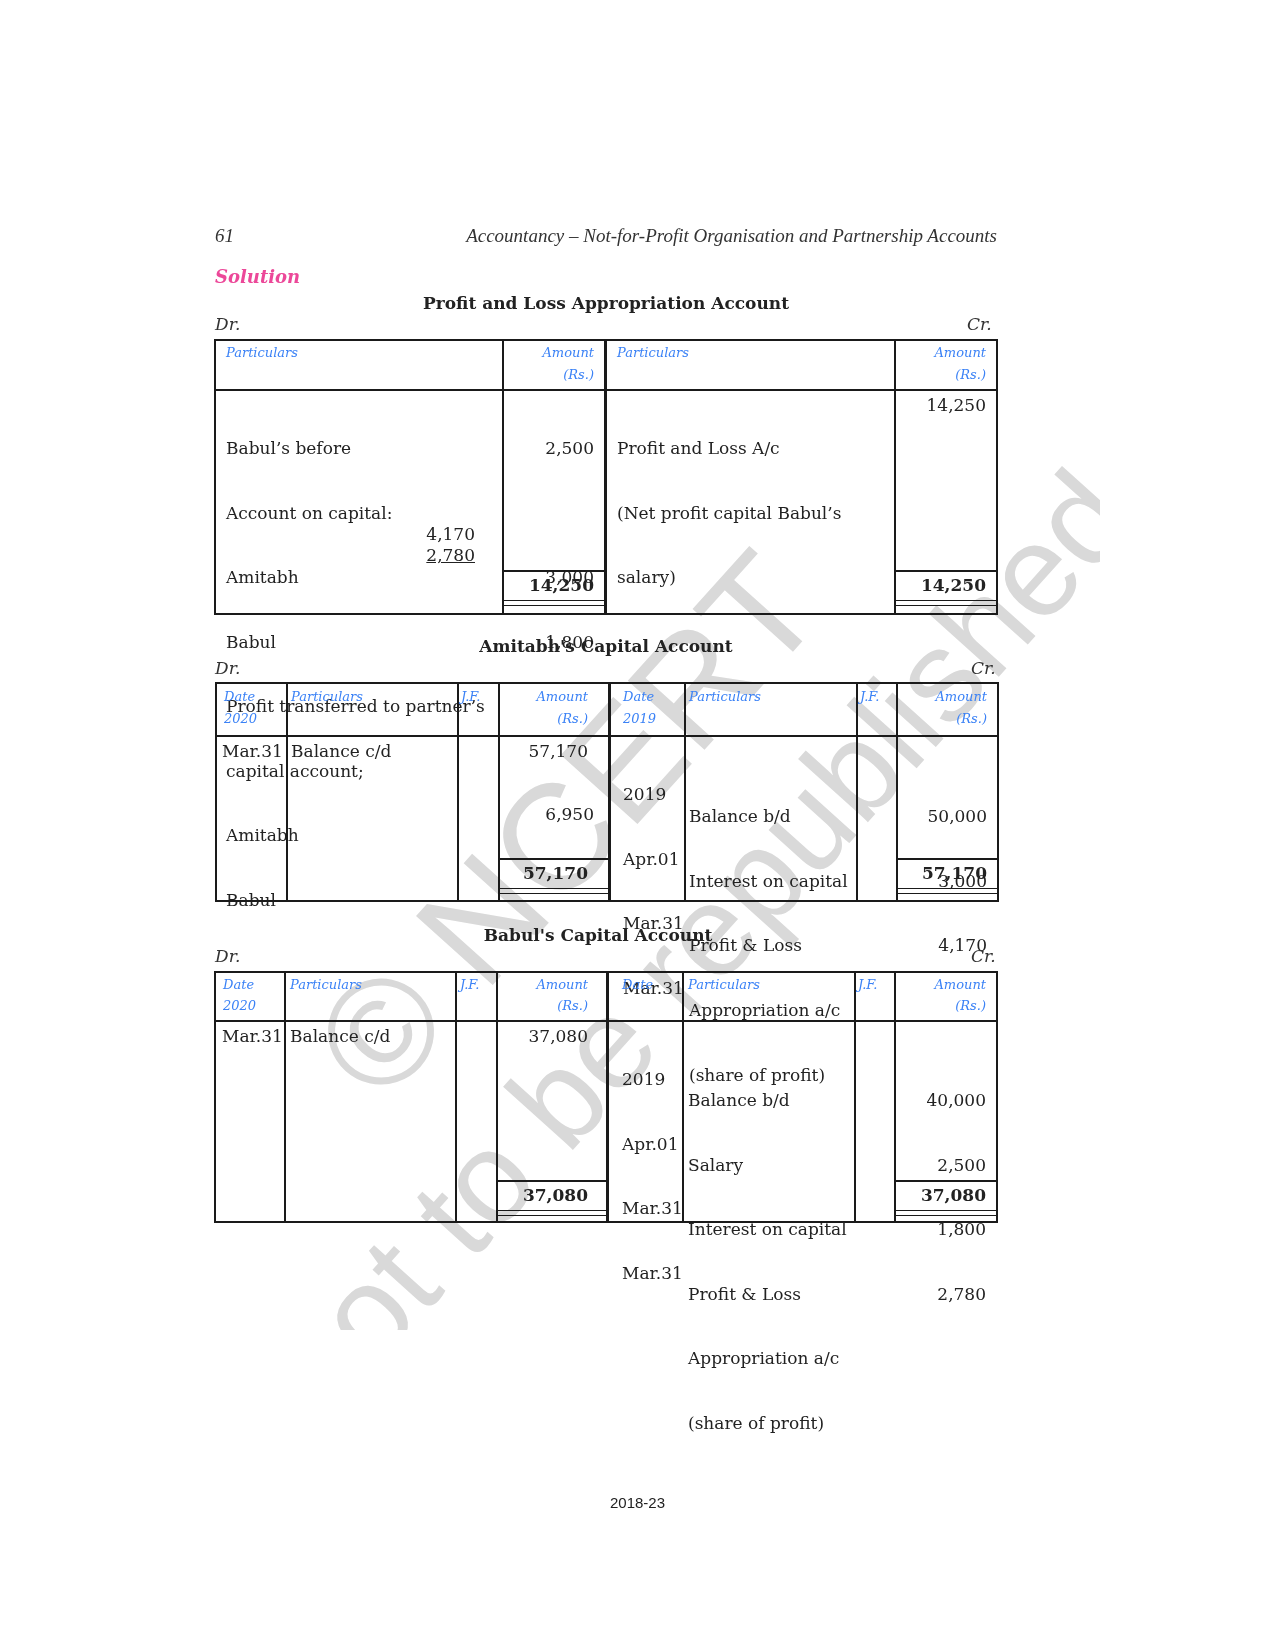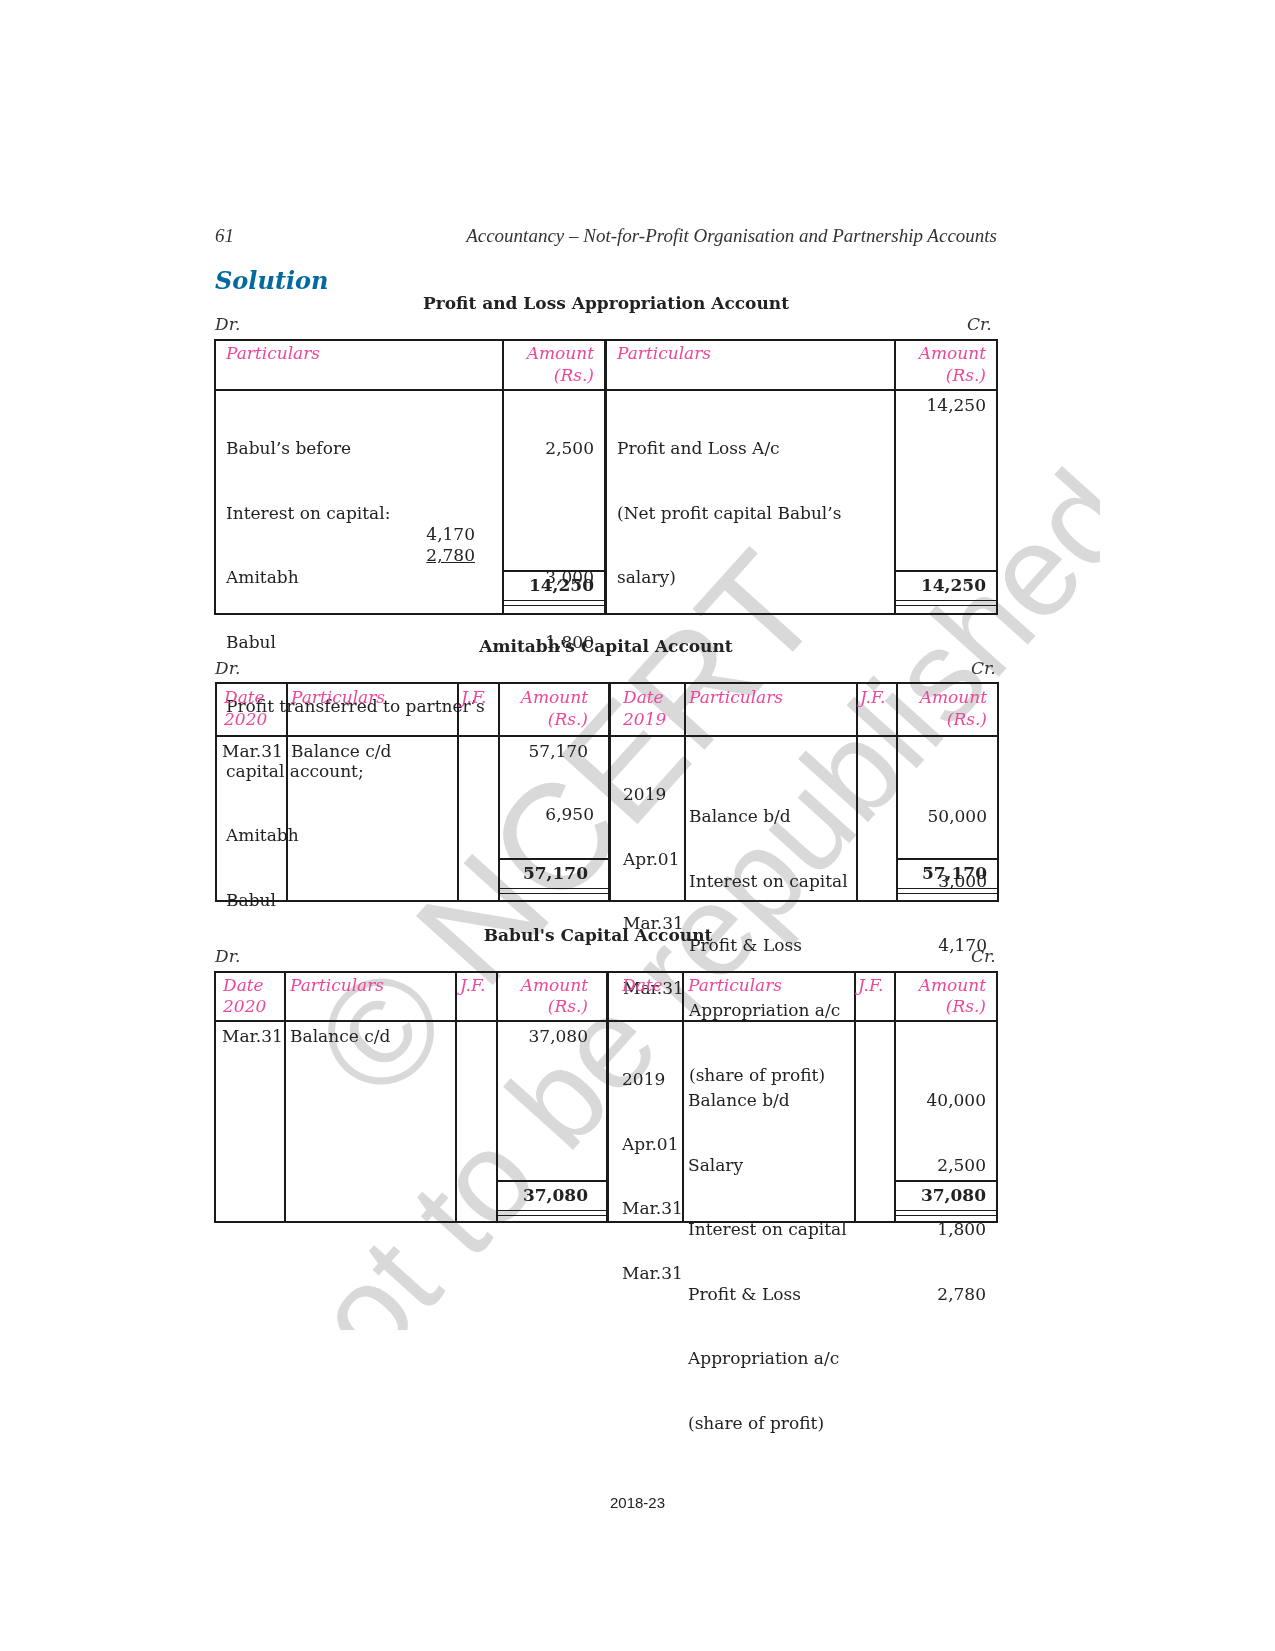--- a/index.html
+++ b/index.html
@@ -1,24 +1,24 @@
 <!DOCTYPE html>
 <html><head>
 <meta charset="utf-8">
 <style>
   html, body { margin: 0; padding: 0; background: #ffffff; }
   body { width: 1275px; height: 1651px; position: relative; overflow: hidden; color: #222; font-family: "DejaVu Serif", serif; }
   .abs { position: absolute; }
   .page-num { left: 215px; top: 225px; font-size: 19px; font-style: italic; font-family: "Liberation Serif", serif; color: #333; }
   .running-head { left: 435px; top: 225px; width: 562px; text-align: right; font-size: 19px; font-style: italic; font-family: "Liberation Serif", serif; color: #333; }
-  .solution { left: 215px; top: 266px; font-size: 24px; font-weight: bold; font-style: italic; font-family: "DejaVu Serif", serif; color: #0369a1; }
+  .solution { left: 215px; top: 266px; font-size: 18px; font-weight: bold; font-style: italic; font-family: "DejaVu Serif", serif; color: #ec4899; }
   .acct-title { font-weight: bold; font-size: 17px; text-align: center; font-family: "DejaVu Serif", serif; }
   .drcr { font-style: italic; font-size: 17px; font-family: "DejaVu Serif", serif; color: #333; }
   .cell-text { font-size: 17px; line-height: 21.5px; white-space: pre; }
-  .hdr { font-style: italic; font-size: 17px; line-height: 22px; color: #ec4899; }
+  .hdr { font-style: italic; font-size: 13px; line-height: 22px; color: #3b82f6; }
   .right { text-align: right; }
   .line { position: absolute; background: #1a1a1a; }
   .bold { font-weight: bold; }
   .ul { text-decoration: underline; }
   .footer { left: 0; width: 1275px; top: 1494px; text-align: center; font-family: "Liberation Sans", sans-serif; font-size: 15px; color: #222; }
   .watermark { left: 200px; top: 430px; width: 900px; height: 900px; pointer-events: none; }
 </style>
 </head>
 <body>
 
@@ -57,21 +57,21 @@
 
   <div class="abs hdr" style="left:226px; top:342px;">Particulars</div>
   <div class="abs hdr right" style="left:505px; top:342px; width:89px;">Amount</div>
   <div class="abs hdr right" style="left:505px; top:364px; width:89px;">(Rs.)</div>
   <div class="abs hdr" style="left:617px; top:342px;">Particulars</div>
   <div class="abs hdr right" style="left:898px; top:342px; width:88px;">Amount</div>
   <div class="abs hdr right" style="left:898px; top:364px; width:88px;">(Rs.)</div>
 
   <div class="abs cell-text" style="left:226px; top:395px;">
     <div>Babul’s before</div>
-    <div>Interest on capital:</div>
+    <div>Account on capital:</div>
     <div>Amitabh</div>
     <div>Babul</div>
     <div>Profit transferred to partner’s</div>
     <div>capital account;</div>
     <div>Amitabh</div>
     <div>Babul</div>
   </div>
   <div class="abs cell-text right" style="left:400px; top:524px; width:75px;">4,170</div>
   <div class="abs cell-text right ul" style="left:400px; top:545px; width:75px;">2,780</div>
 

